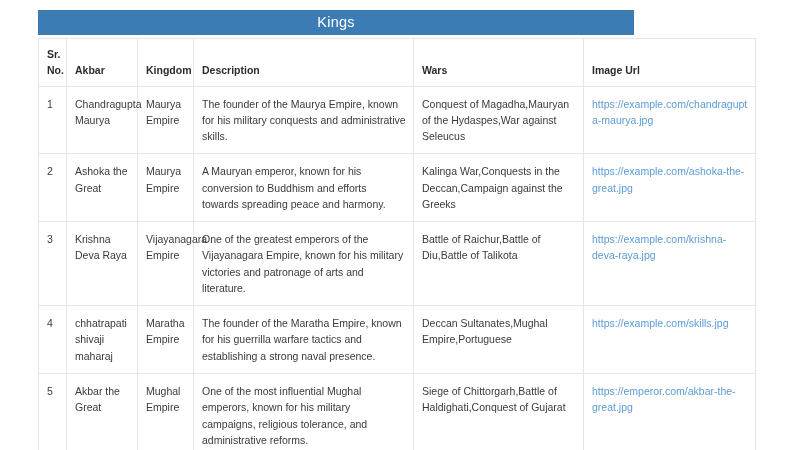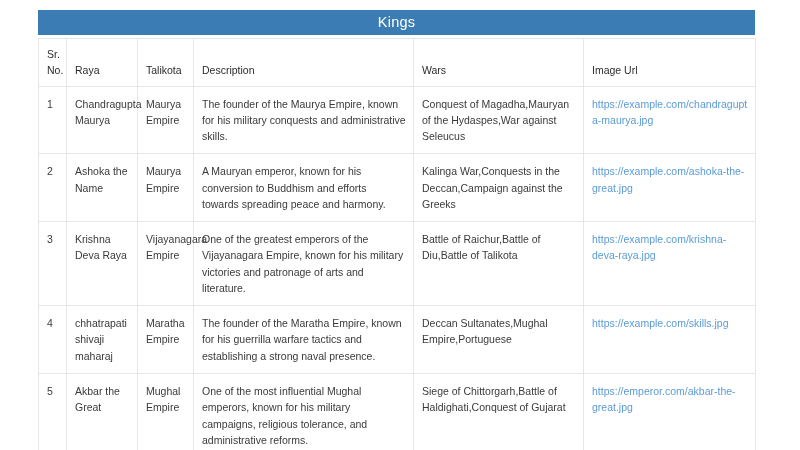--- a/index.html
+++ b/index.html
@@ -21,21 +21,21 @@
     width: 800px;
     height: 450px;
     box-sizing: border-box;
   }
 
   
   .title-bar {
     position: absolute;
     left: 38px;
     top: 10px;
-    width: 717px;
+    width: 596px;
     height: 25px;
     background: #3b7cb5;
     color: #ffffff;
     font-size: 14.5px;
     line-height: 25px;
     text-align: center;
     letter-spacing: 0.2px;
     box-sizing: border-box;
   }
 
@@ -57,21 +57,21 @@
   table.kings th,
   table.kings td {
     border: 1px solid #e4e6e8;
     vertical-align: top;
     padding: 9px 7px 9px 8px;
     box-sizing: border-box;
     line-height: 1.55;
   }
 
   table.kings thead th {
-    font-weight: normal;
+    font-weight: bold;
     color: #2b2b2b;
     font-size: 10.5px;
     vertical-align: bottom;
     padding-bottom: 7px;
     padding-top: 7px;
     height: 38px;
     text-align: left;
   }
 
   table.kings tbody td {
@@ -109,39 +109,39 @@
         <col class="col-sr">
         <col class="col-name">
         <col class="col-kingdom">
         <col class="col-desc">
         <col class="col-wars">
         <col class="col-url">
       </colgroup>
       <thead>
         <tr>
           <th>Sr. No.</th>
-          <th>Raya</th>
-          <th>Talikota</th>
+          <th>Akbar</th>
+          <th>Kingdom</th>
           <th>Description</th>
           <th>Wars</th>
           <th>Image Url</th>
         </tr>
       </thead>
       <tbody id="kings-body">
           <tr>
             <td class="cell-sr">1</td>
             <td class="cell-name">Chandragupta Maurya</td>
             <td class="cell-kingdom">Maurya Empire</td>
             <td class="cell-desc">The founder of the Maurya Empire, known for his military conquests and administrative skills.</td>
             <td class="cell-wars">Conquest of Magadha,Mauryan of the Hydaspes,War against Seleucus</td>
             <td class="cell-url"><a class="url-link" href="#">https://example.com/chandragupta-maurya.jpg</a></td>
           </tr>
           <tr>
             <td class="cell-sr">2</td>
-            <td class="cell-name">Ashoka the Name</td>
+            <td class="cell-name">Ashoka the Great</td>
             <td class="cell-kingdom">Maurya Empire</td>
             <td class="cell-desc">A Mauryan emperor, known for his conversion to Buddhism and efforts towards spreading peace and harmony.</td>
             <td class="cell-wars">Kalinga War,Conquests in the Deccan,Campaign against the Greeks</td>
             <td class="cell-url"><a class="url-link" href="#">https://example.com/ashoka-the-great.jpg</a></td>
           </tr>
           <tr>
             <td class="cell-sr">3</td>
             <td class="cell-name">Krishna Deva Raya</td>
             <td class="cell-kingdom">Vijayanagara Empire</td>
             <td class="cell-desc">One of the greatest emperors of the Vijayanagara Empire, known for his military victories and patronage of arts and literature.</td>

